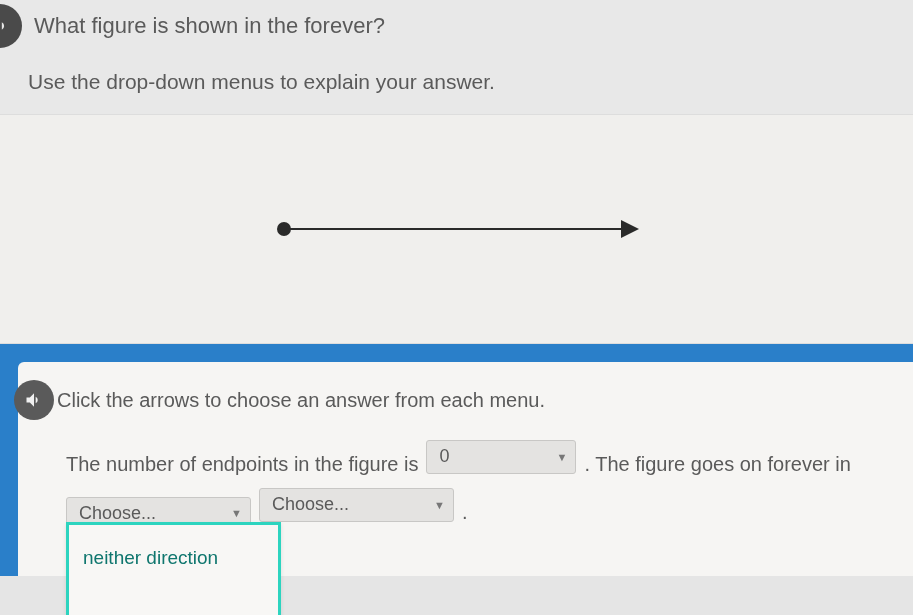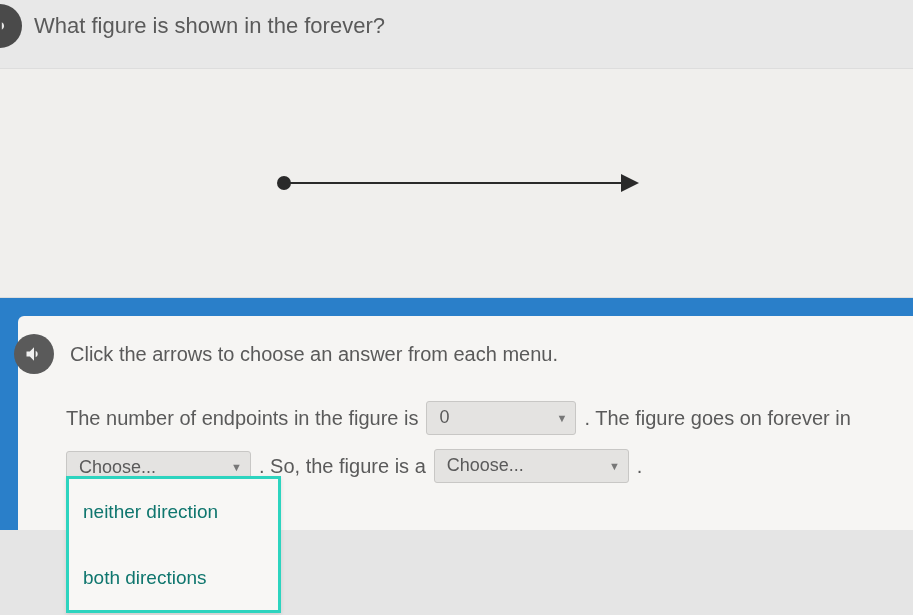--- a/index.html
+++ b/index.html
@@ -96,21 +96,21 @@
     }
     .answer-card {
       background: #f6f5f3;
       border-radius: 6px 0 0 0;
       padding: 18px 0 40px 0;
       position: relative;
     }
     .answer-header {
       display: flex;
       align-items: center;
-      gap: 16px;
+      gap: 3px;
       margin-left: -4px;
     }
     .speaker-badge-small {
       width: 40px;
       height: 40px;
       border-radius: 50%;
       background: #5a5a5a;
       display: flex;
       align-items: center;
       justify-content: center;
@@ -124,21 +124,21 @@
       color: #5a5a5a;
     }
     .sentence-block {
       margin: 20px 0 0 48px;
       font-size: 20px;
       color: #5a5a5a;
       line-height: 2.4;
     }
     .inline-row {
       display: flex;
-      align-items: center;
+      align-items: flex-start;
       flex-wrap: wrap;
       gap: 8px;
     }
     .dropdown {
       display: inline-flex;
       align-items: center;
       justify-content: space-between;
       background: #e4e3e1;
       border: 1px solid #c8c7c5;
       border-radius: 3px;
@@ -185,20 +185,21 @@
 
 <div class="header-section">
   <div class="question-row">
     <div class="speaker-badge">
       <svg width="22" height="22" viewBox="0 0 24 24">
           <path d="M3 9v6h4l5 5V4L7 9H3zm13.5 3a4.5 4.5 0 0 0-2.5-4v8a4.5 4.5 0 0 0 2.5-4z"></path>
         </svg>
     </div>
     <div class="question-text">What figure is shown in the forever?</div>
   </div>
+  <div class="sub-instruction">Use the drop-down menus to explain your answer.</div>
 </div>
 
 <div class="diagram-canvas">
   <div class="ray">
     <div class="ray-endpoint"></div>
     <div class="ray-line"></div>
     <div class="ray-arrow"></div>
   </div>
 </div>
 
@@ -227,21 +228,20 @@
           <span class="dropdown dd-med">
             <span>Choose...</span>
             <span class="caret">▼</span>
           </span>
           <div class="dropdown-list">
             <div class="dropdown-option">neither direction</div>
             <div class="dropdown-option">both directions</div>
 
           </div>
         </span>
-        <span class="sentence-text">. So, the figure is a</span>
         <span class="dropdown dd-lg">
           <span>Choose...</span>
           <span class="caret">▼</span>
         </span>
         <span class="sentence-text">.</span>
       </div>
     </div>
   </div>
 </div>
 

